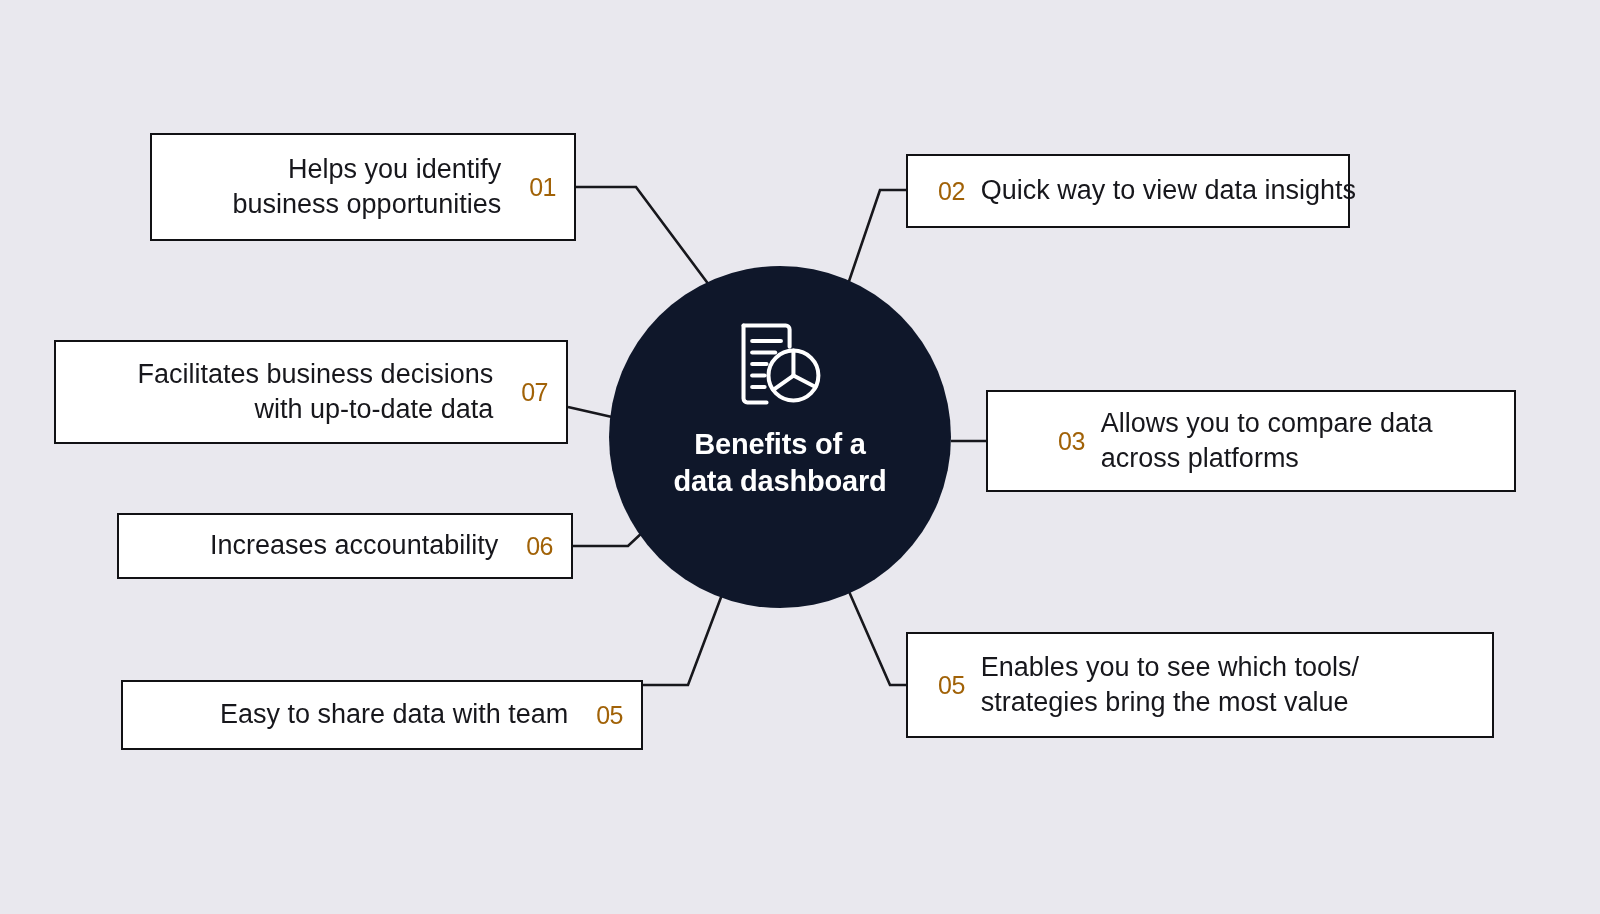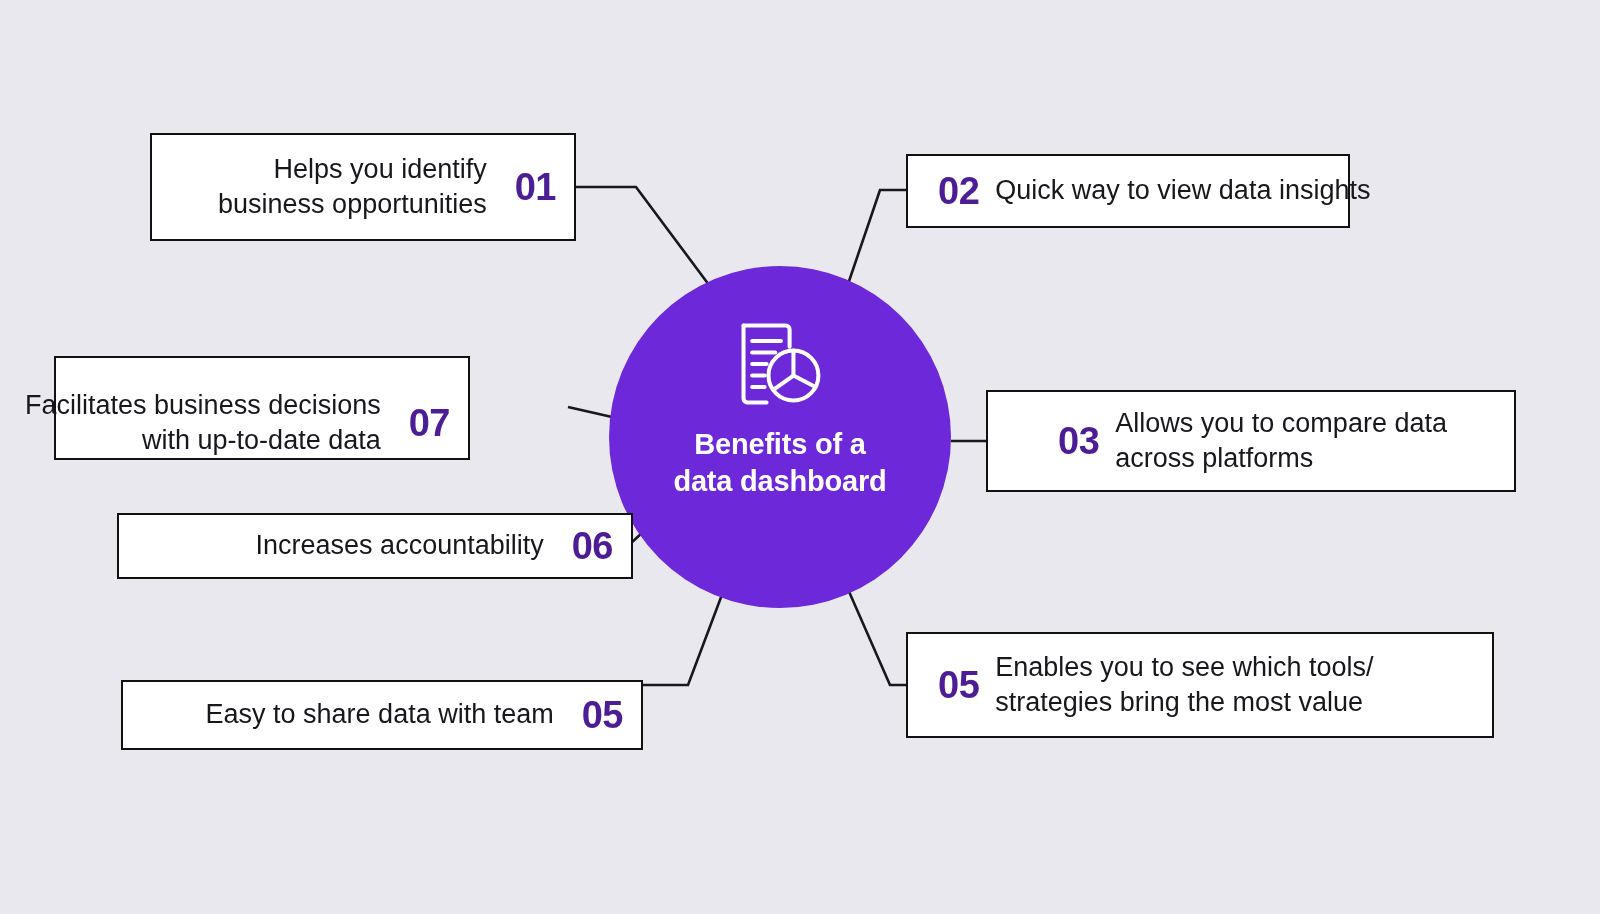--- a/index.html
+++ b/index.html
@@ -27,21 +27,21 @@
   }
 
   
   .hub {
     position: absolute;
     left: 609px;
     top: 266px;
     width: 342px;
     height: 342px;
     border-radius: 50%;
-    background: #6d28d9;
+    background: #0f172a;
     display: flex;
     flex-direction: column;
     align-items: center;
     justify-content: flex-start;
     box-sizing: border-box;
     padding-top: 50px;
   }
   .hub-icon {
     width: 96px;
     height: 96px;
@@ -76,23 +76,23 @@
   .box-inner.num-right {
     justify-content: flex-end;
     padding: 0 18px 0 20px;
     gap: 14px;
   }
   .box-inner.num-left {
     justify-content: flex-start;
     padding: 0 20px 0 30px;
   }
   .box-num {
-    font-size: 38px;
-    font-weight: bold;
-    color: #4c1d95;
+    font-size: 25px;
+    font-weight: normal;
+    color: #a16207;
     letter-spacing: -0.5px;
     flex: 0 0 auto;
     line-height: 1;
   }
   .num-right .box-num { margin-left: 14px; }
   .num-left  .box-num { margin-right: 16px; }
 
   .box-text {
     font-size: 27px;
     color: #17171c;
@@ -196,30 +196,30 @@
 
   <div class="box" style="left:121px; top:651px; width:522px; height:70px;margin-top:29px;">
     <div class="box-inner num-right">
       <div class="box-text">
         <div>Easy to share data with team</div>
       </div>
       <div class="box-num">05</div>
     </div>
   </div>
 
-  <div class="box" style="left:117px; top:513px; width:516px; height:66px;">
+  <div class="box" style="left:117px; top:513px; width:456px; height:66px;">
     <div class="box-inner num-right">
       <div class="box-text">
         <div>Increases accountability</div>
       </div>
       <div class="box-num">06</div>
     </div>
   </div>
 
-  <div class="box" style="left:54px; top:356px; width:416px; height:104px;align-items:flex-end;">
+  <div class="box" style="left:54px; top:340px; width:514px; height:104px;">
     <div class="box-inner num-right">
       <div class="box-text">
         <div>Facilitates business decisions</div>
         <div>with up-to-date data</div>
       </div>
       <div class="box-num">07</div>
     </div>
   </div>
 
 </div>

